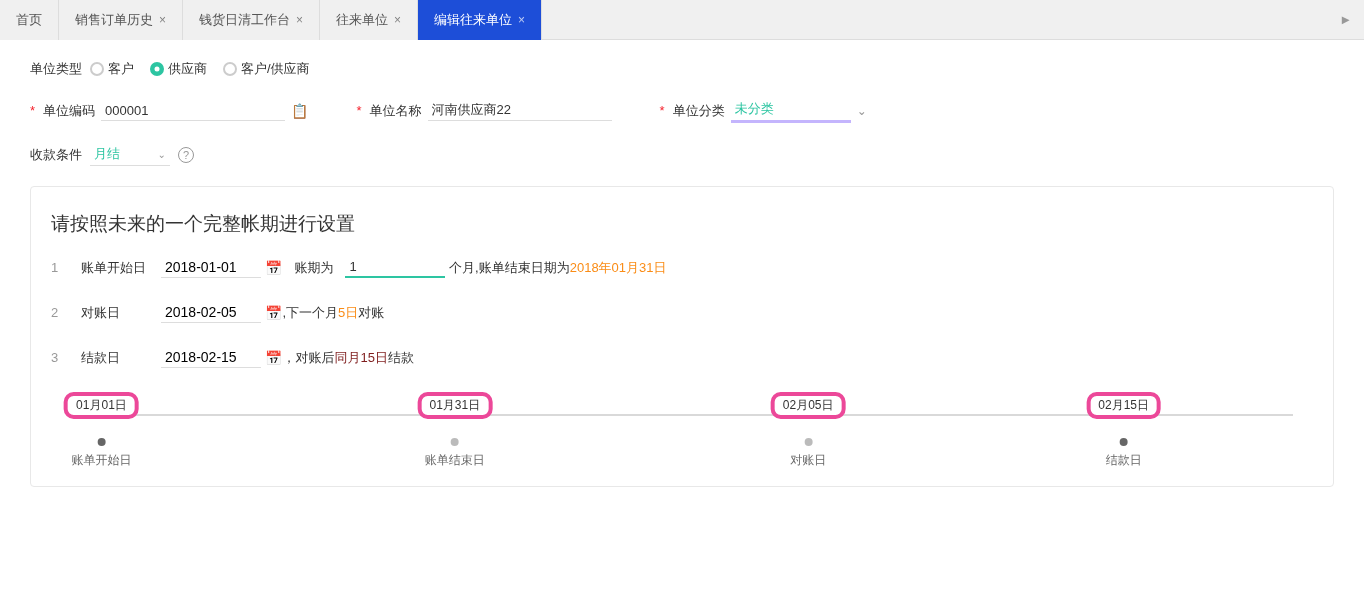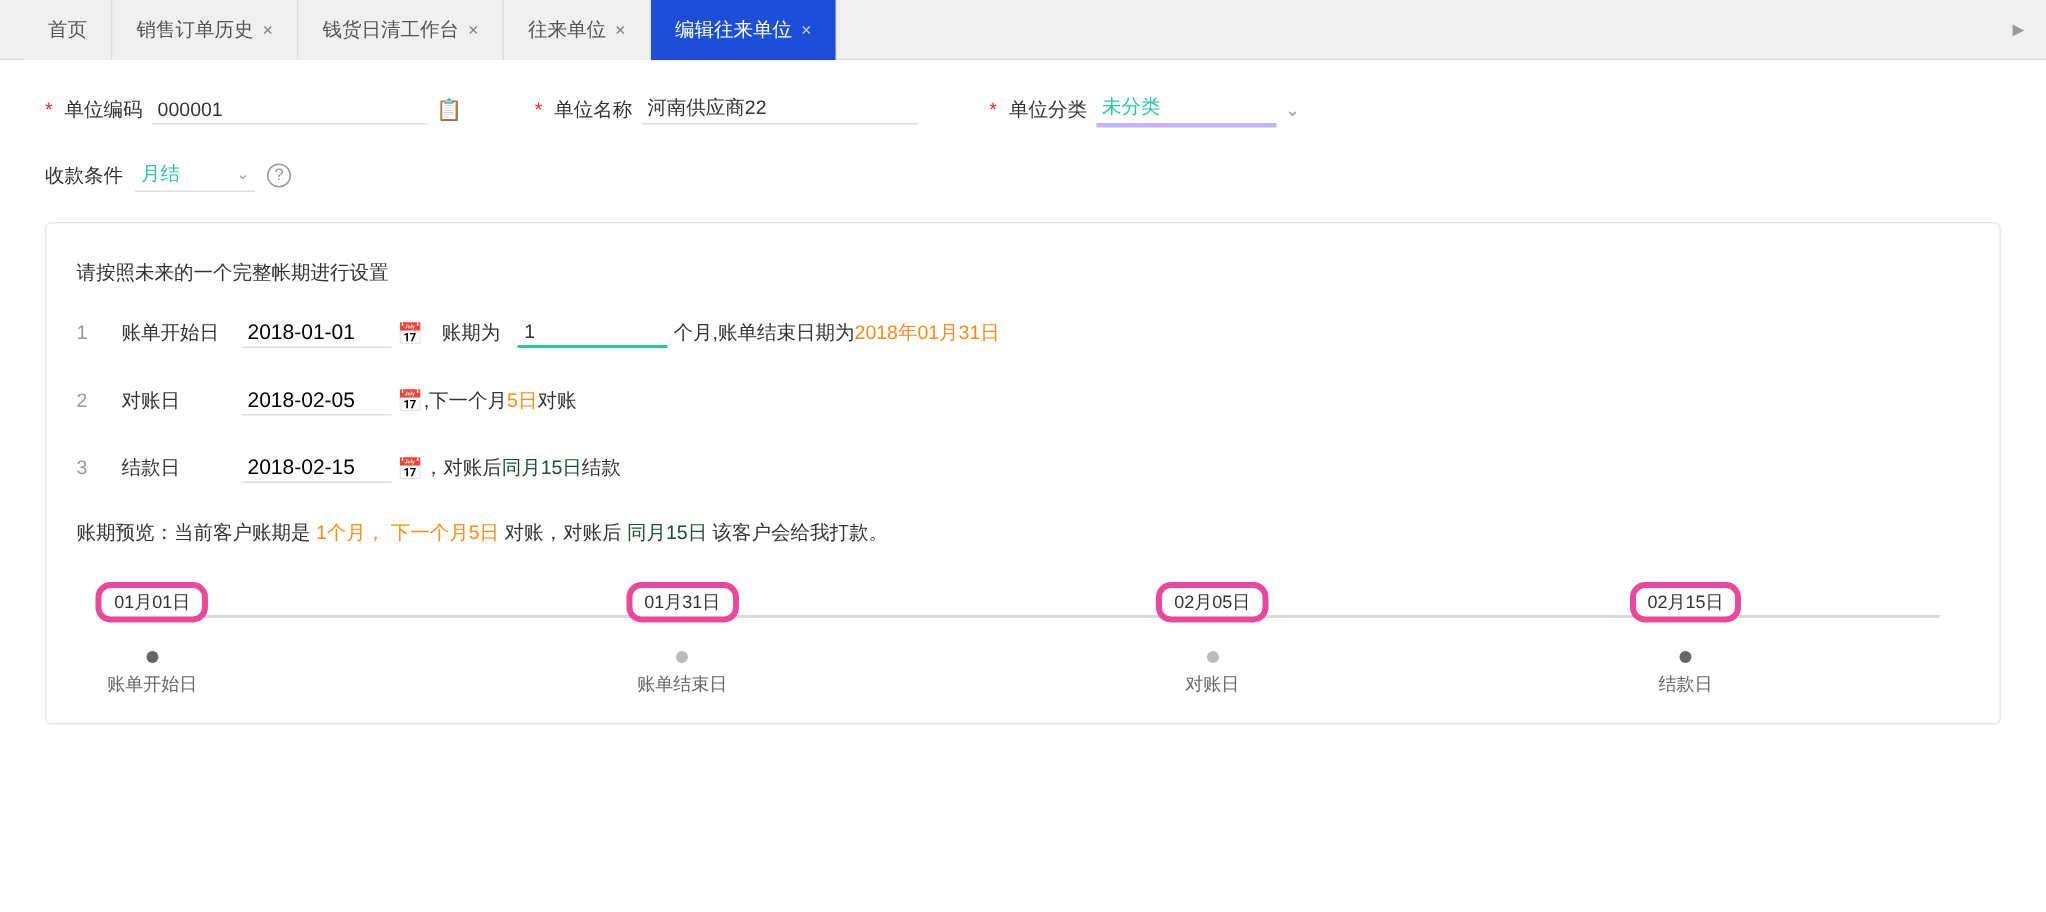--- a/index.html
+++ b/index.html
@@ -5,21 +5,21 @@
     * { box-sizing: border-box; margin: 0; padding: 0; }
     body { font-family: 'Microsoft YaHei', Arial, sans-serif; font-size: 13px; color: #333; background: #f5f5f5; }
 
     
     .tab-bar {
       display: flex;
       align-items: center;
       background: #f0f0f0;
       border-bottom: 1px solid #ddd;
       height: 40px;
-      padding-left: 16px;
+      padding-left: 0;
     }
     .tab {
       display: flex;
       align-items: center;
       padding: 0 16px;
       height: 40px;
       cursor: pointer;
       font-size: 13px;
       color: #555;
       border-right: 1px solid #ddd;
@@ -167,21 +167,21 @@
 
     
     .panel {
       border: 1px solid #e8e8e8;
       border-radius: 4px;
       padding: 24px 20px;
       background: #fff;
       margin-top: 4px;
     }
     .panel-title {
-      font-size: 13px;
+      font-size: 19px;
       color: #333;
       margin-bottom: 20px;
     }
 
     .setting-row {
       display: flex;
       align-items: center;
       margin-bottom: 24px;
       gap: 0;
     }
@@ -223,21 +223,21 @@
       font-size: 13px;
       color: #333;
       padding: 2px 4px;
       width: 100px;
       text-align: left;
     }
     .highlight-orange {
       color: #fa8c16;
     }
     .highlight-teal {
-      color: #14532d;
+      color: #7f1d1d;
     }
 
     
     .preview-text {
       font-size: 13px;
       color: #333;
       margin-bottom: 24px;
     }
     
     .tl-container {
@@ -305,20 +305,37 @@
   </div>
   <div class="tab active">
     <span>编辑往来单位</span>
     <span class="close-icon">×</span>
   </div>
   <div class="tab-expand">►</div>
 </div>
 
 <div class="main-content">
 
+  <div class="form-row">
+    <span class="form-label">单位类型</span>
+    <div class="radio-group">
+      <div class="radio-item">
+        <span class="radio-circle"></span>
+        <span>客户</span>
+      </div>
+      <div class="radio-item">
+        <span class="radio-circle selected"></span>
+        <span>供应商</span>
+      </div>
+      <div class="radio-item">
+        <span class="radio-circle"></span>
+        <span>客户/供应商</span>
+      </div>
+    </div>
+  </div>
 
   <div class="form-row">
     <div class="field-group">
       <span class="required-star">*</span>
       <span class="form-label">单位编码</span>
       <input type="text" class="field-input with-icon" value="000001" style="">
       <span class="field-icon">📋</span>
     </div>
     <div class="field-group">
       <span class="required-star">*</span>
@@ -374,28 +391,20 @@
     <div class="setting-row">
       <span class="row-num">3</span>
       <span class="row-label">结款日</span>
       <input type="text" class="date-input" value="2018-02-15" style="">
       <span class="cal-icon">📅</span>
       <span class="row-text">，对账后</span>
       <span class="highlight-teal">同月15日</span>
       <span class="row-text">结款</span>
     </div>
 
-    <div class="preview-text">
-      <span>账期预览：当前客户账期是</span>
-      <span class="highlight-orange">1个月，</span>
-      <span class="highlight-orange">下一个月5日</span>
-      <span>对账，对账后</span>
-      <span class="highlight-teal">同月15日</span>
-      <span>该客户会给我打款。</span>
-    </div>
 
     <div class="tl-container">
       <div class="tl-line"></div>
 
     <div class="tl-point" style="left: 4%; transform: translateX(-50%);">
           <div class="tl-badge">01月01日</div>
           <div class="tl-dot" style="background: rgb(102, 102, 102);"></div>
           <div class="tl-text">账单开始日</div>
         </div>
         <div class="tl-point" style="left: 32%; transform: translateX(-50%);">

